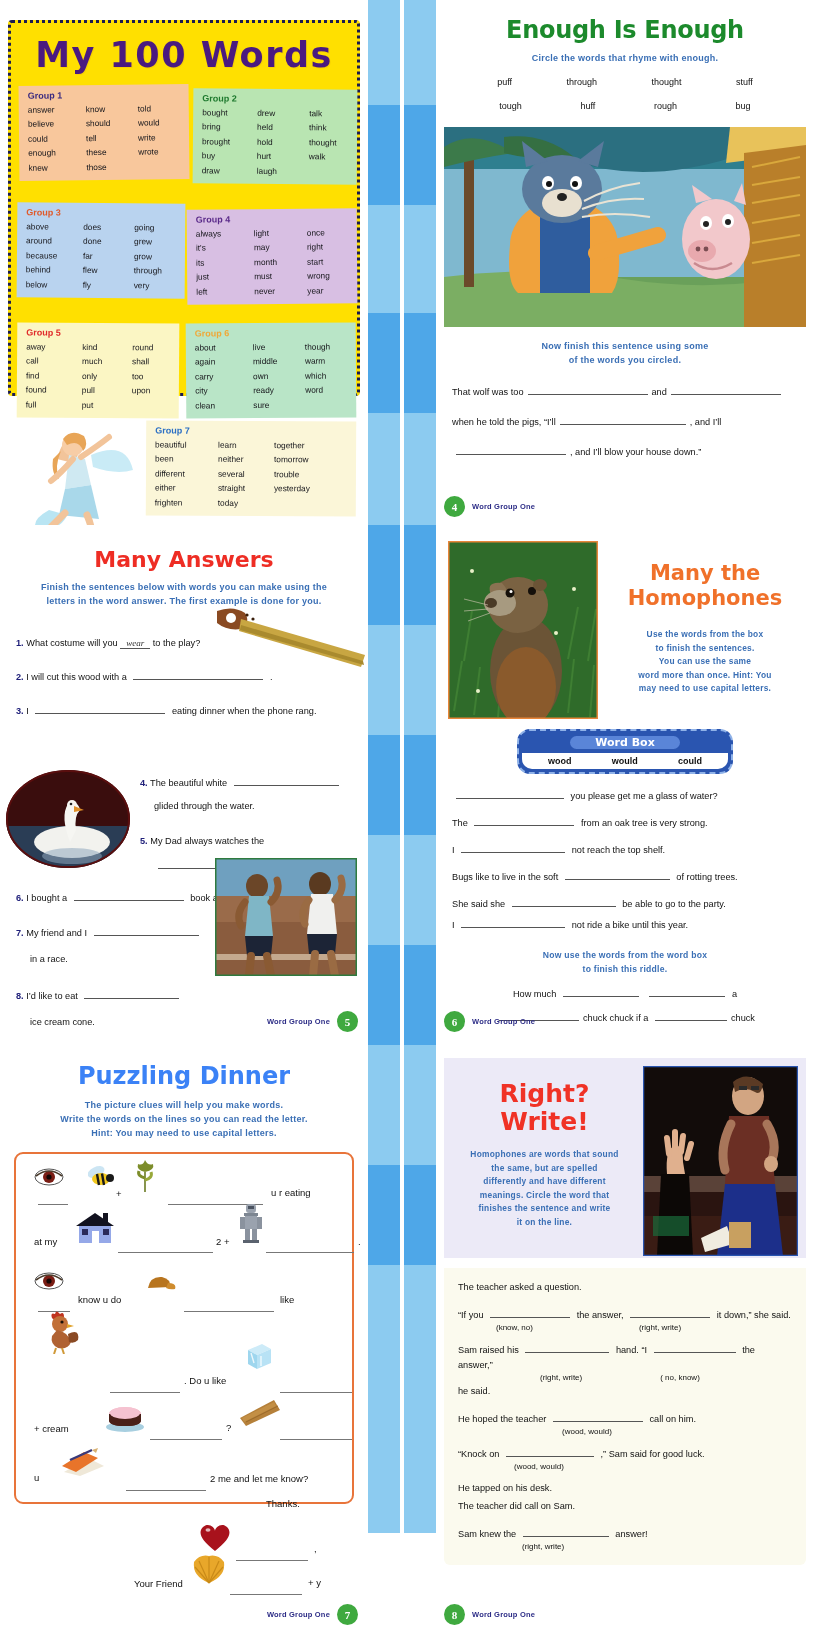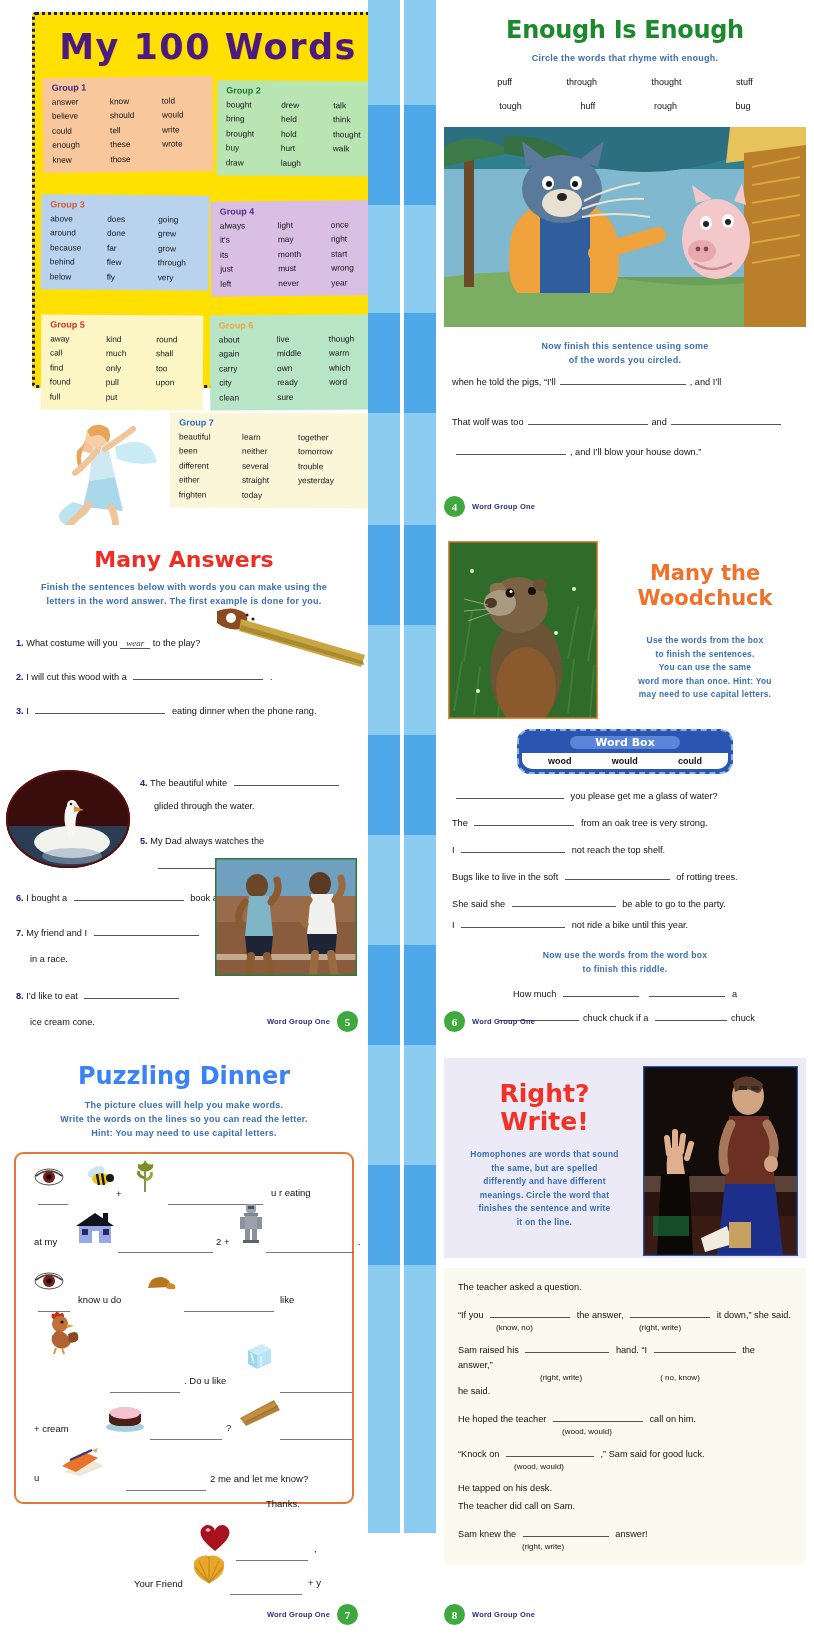--- a/index.html
+++ b/index.html
@@ -37,24 +37,23 @@
     width:21px;height:21px;border-radius:50%;
     background:#3fa93f; color:#fff;
     font-size:11px; font-weight:bold;
     display:flex;align-items:center;justify-content:center;
     font-family:"Liberation Serif", serif;
   }
   .foottxt { font-size:7.5px; font-weight:bold; color:#2c2c86; letter-spacing:.2px; }
 
   
   .hundred-wrap {
-    position:absolute; left:8px; top:12px; width:352px; height:376px;
+    position:absolute; left:8px; top:20px; width:352px; height:376px;
     background:#ffe000; border:3px dotted #1b1b50; border-radius:4px;
     padding:0;
-    margin-left:24px;
   }
   .hundred-title {
     text-align:center; color:#4a1a80; font-size:35px; font-weight:bold;
     letter-spacing:1.5px; margin-top:12px;
     font-family:"DejaVu Sans", sans-serif;
     text-shadow:1px 1px 0 #f8d200;
   }
   .grp {
     position:absolute; padding:5px 7px 6px 9px;
   }
@@ -445,30 +444,30 @@
           <path d="M252 76 L248 58 L268 72Z" fill="#f2c8cb"></path>
           <path d="M290 74 L298 56 L302 78Z" fill="#f2c8cb"></path>
           <path d="M250 136 Q268 148 288 136" stroke="#c98a90" stroke-width="2.5" fill="none"></path>
         </g>
       </svg>
     </div>
 
     <div class="sub-blue" style="margin-top:12px">Now finish this sentence using some</div>
     <div class="sub-blue" style="margin-top:0">of the words you circled.</div>
 
-    <div class="sent-line">
-      <span>when he told the pigs, “I’ll</span>
-      <span class="blank" style="width:126px"></span>
-      <span>, and I’ll</span>
-    </div>
     <div class="sent-line" style="margin-top:10px">
       <span>That wolf was too</span>
       <span class="blank" style="width:120px"></span>
       <span>and</span>
       <span class="blank" style="width:110px"></span>
+    </div>
+    <div class="sent-line">
+      <span>when he told the pigs, “I’ll</span>
+      <span class="blank" style="width:126px"></span>
+      <span>, and I’ll</span>
     </div>
     <div class="sent-line">
       <span class="blank" style="width:110px"></span>
       <span>, and I’ll blow your house down.”</span>
     </div>
 
     <div class="footer left">
       <div class="pgnum">4</div>
       <div class="foottxt">Word Group One</div>
     </div>
@@ -636,22 +635,22 @@
             <path d="M42 72 L20 80"></path>
         </g>
         <circle cx="24" cy="30" r="2" fill="#e8f0c8"></circle>
           <circle cx="126" cy="48" r="2" fill="#e8f0c8"></circle>
         <circle cx="108" cy="92" r="2" fill="#e8f0c8"></circle>
           <circle cx="30" cy="150" r="2" fill="#e8f0c8"></circle>
         <rect width="150" height="178" fill="none" stroke="#e8863a" stroke-width="3"></rect>
       </svg>
       <div style="flex:1 1 auto;padding-top:20px">
         <div class="t-woody">Many the</div>
-        <div class="t-woody">Woodchuck</div>
-        <div class="sub-blue" style="margin-top:23px;font-size:8.4px;line-height:13.5px">
+        <div class="t-woody">Homophones</div>
+        <div class="sub-blue" style="margin-top:17px;font-size:8.4px;line-height:13.5px">
           <div>Use the words from the box</div>
           <div>to finish the sentences.</div>
           <div>You can use the same</div>
           <div>word more than once. Hint: You</div>
           <div>may need to use capital letters.</div>
         </div>
       </div>
     </div>
 
     <div class="wordbox-outer">

